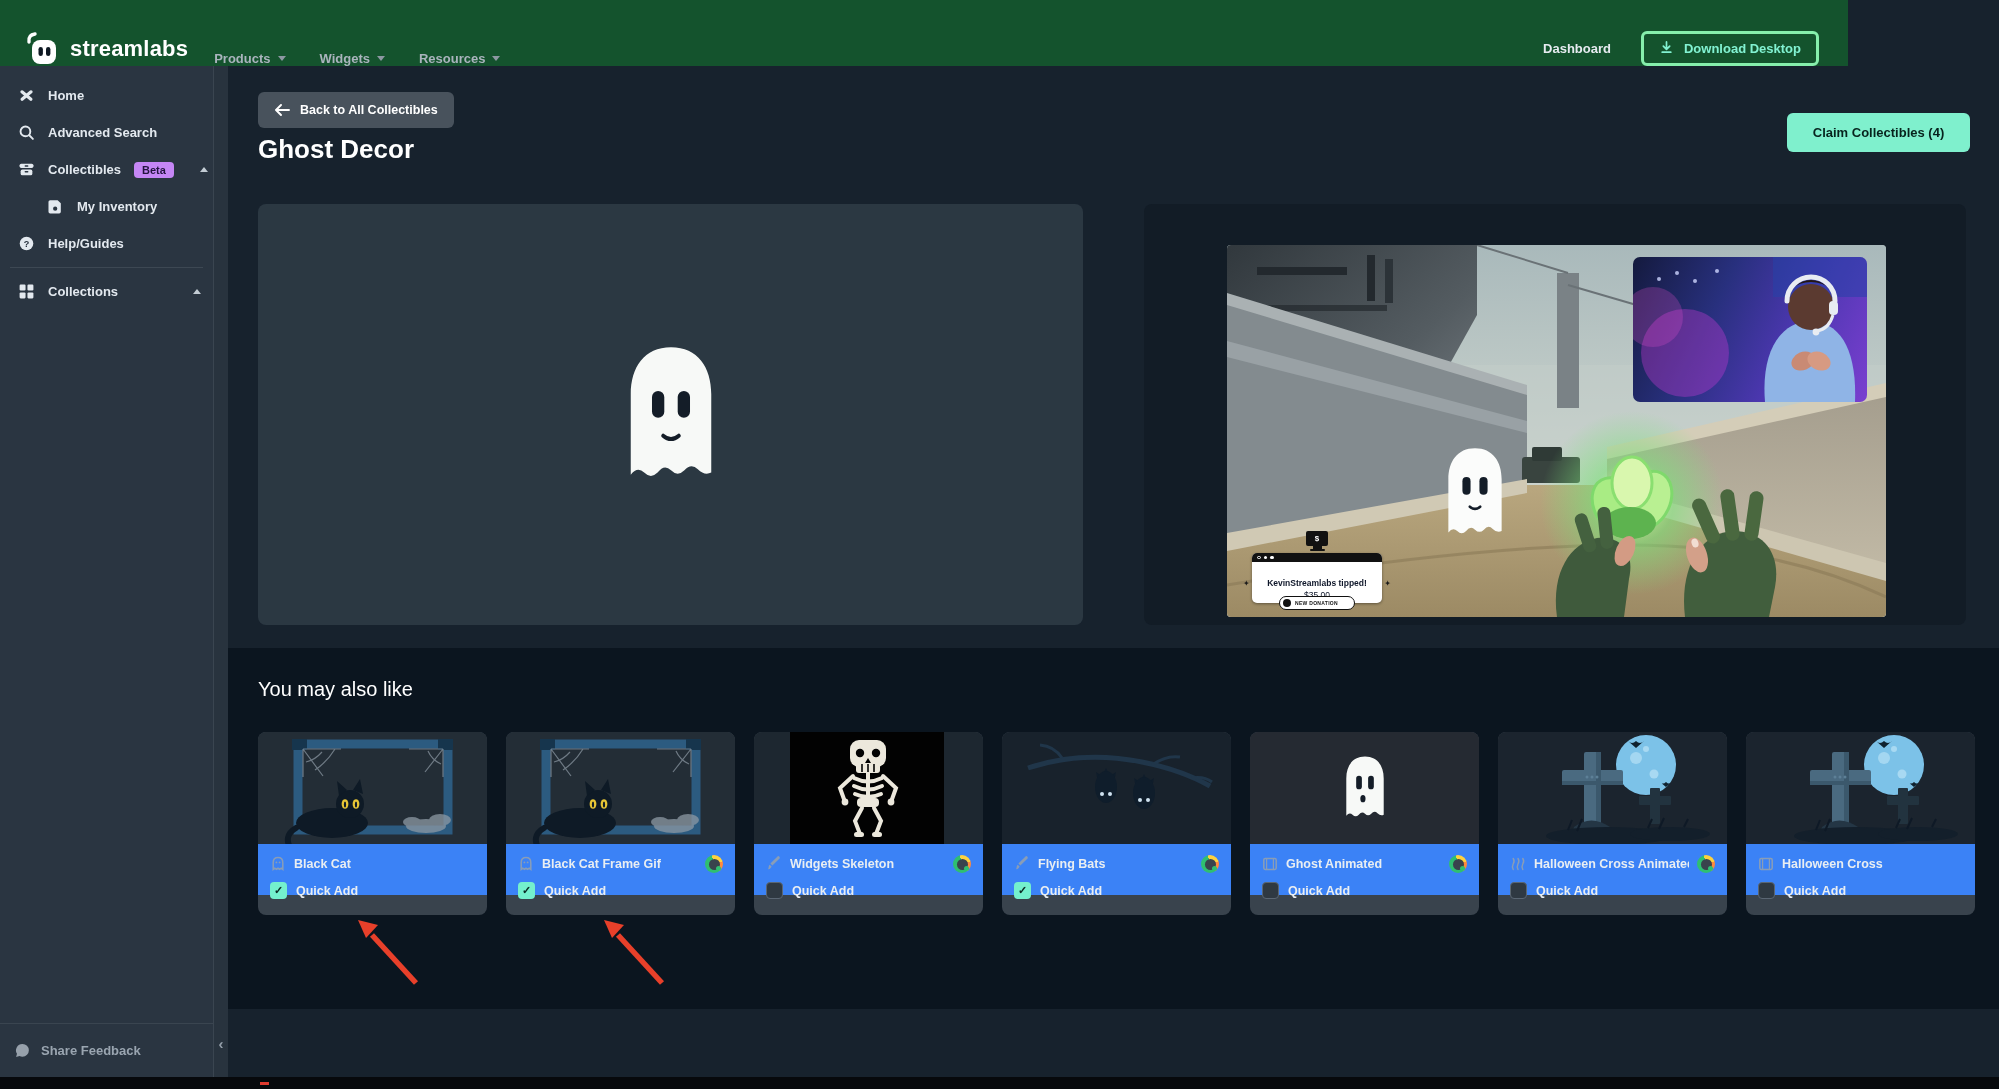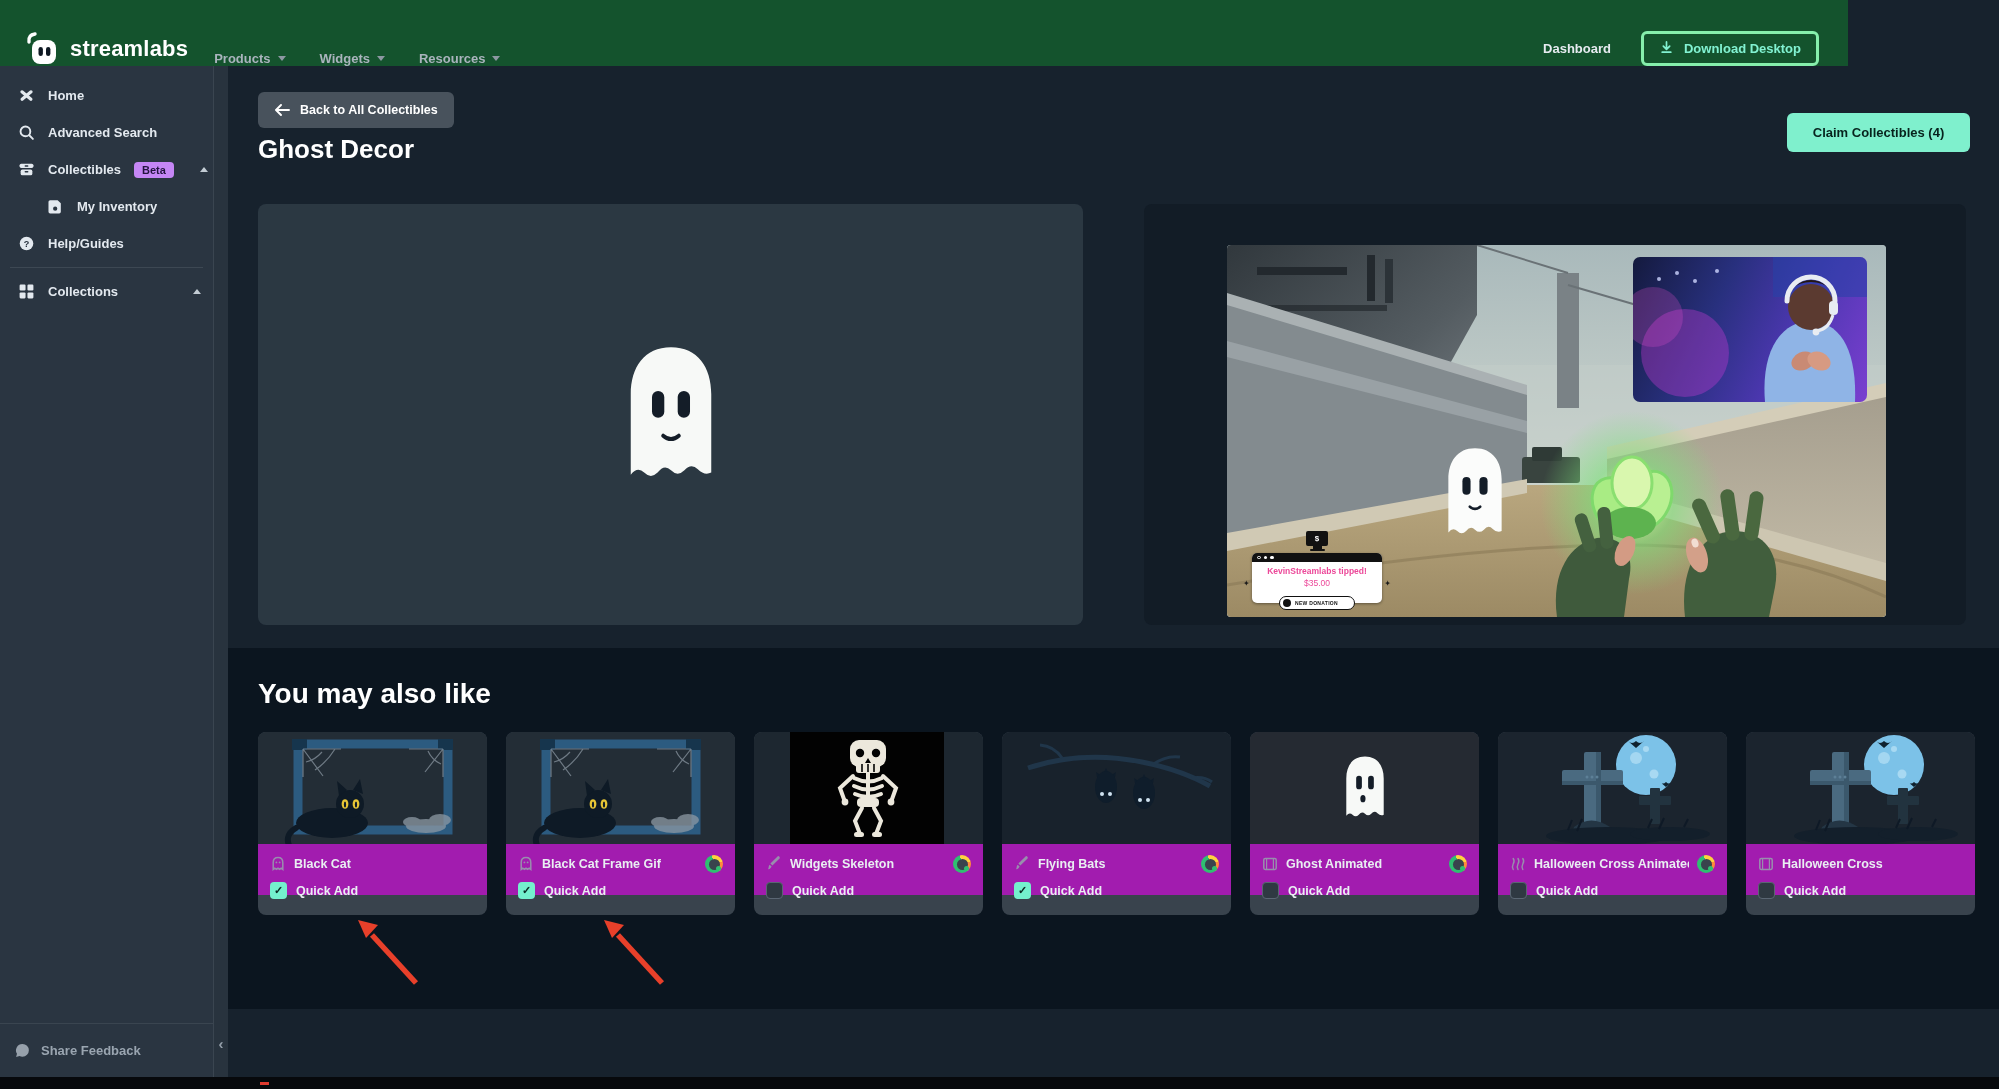--- a/index.html
+++ b/index.html
@@ -62,37 +62,37 @@
 
   .tip-toast { position:absolute; left:25px; bottom:14px; width:130px; }
   .tip-monitor { width:22px; margin:0 auto 2px auto; display:flex; flex-direction:column; align-items:center; }
   .tip-screen { width:22px; height:15px; background:#111; border-radius:2px; color:#fff; font-size:8px; font-weight:700;
                 display:flex; align-items:center; justify-content:center; }
   .tip-stand { width:9px; height:3px; background:#111; }
   .tip-base { width:15px; height:2px; background:#111; border-radius:1px; }
   .tip-window { position:relative; background:#fff; border-radius:5px; height:50px; box-shadow:0 1px 3px rgba(0,0,0,.4); }
   .tip-titlebar { height:9px; background:#111; border-radius:5px 5px 0 0; display:flex; align-items:center; gap:3px; padding:0 5px; }
   .tip-dot { width:3.5px; height:3.5px; border-radius:50%; }
-  .tip-body { text-align:center; padding-top:4px; color:#ec4899; }
+  .tip-body { text-align:center; padding-top:16px; color:#0f172a; }
   .tip-user { font-size:8.5px; font-weight:600; }
   .tip-amount { font-size:8.5px; margin-top:2px; }
   .tip-pill { position:absolute; left:50%; bottom:-7px; transform:translateX(-50%); width:76px; height:14px; background:#fff;
               border:1.5px solid #111; border-radius:8px; display:flex; align-items:center; gap:4px; padding:0 3px; }
   .tip-pill-dot { width:8px; height:8px; border-radius:50%; background:#111; flex:none; }
   .tip-pill-label { font-size:5px; font-weight:700; letter-spacing:.3px; color:#111; white-space:nowrap; }
   .tip-spark { position:absolute; color:#1a1a1a; font-size:8px; }
 
   
   .suggest-section { position:absolute; left:228px; top:648px; width:1771px; height:361px; background:#0b151f; }
-  .suggest-heading { position:absolute; left:30px; top:30px; color:#fff; font-size:28px; font-weight:700; }
+  .suggest-heading { position:absolute; left:30px; top:30px; color:#fff; font-size:20px; font-weight:400; }
   .cards-row { position:absolute; left:30px; top:84px; display:flex; gap:19px; }
   .card { width:229px; height:183px; border-radius:8px; overflow:hidden; background:#39434d; cursor:pointer; }
   .card-thumb { position:relative; width:229px; height:112px; }
   .card-thumb svg { display:block; }
-  .card-footer { height:51px; background:#a21caf; padding:11px 12px 0 12px; }
+  .card-footer { height:51px; background:#3b82f6; padding:11px 12px 0 12px; }
   .card-name-row { display:flex; align-items:center; gap:8px; }
   .card-name { color:#e9eef2; font-size:12.5px; font-weight:600; white-space:nowrap; flex:1; overflow:hidden; }
   .type-icon { width:16px; height:16px; flex:none; display:inline-flex; opacity:.85; }
   .anim-badge { width:18px; height:18px; border-radius:50%; flex:none;
                 background:conic-gradient(from 210deg,#2fbf71 0 38%,#ffd23e 38% 62%,#ff8a3d 62% 82%,#2fbf71 82%);
                 position:relative; }
   .anim-badge::after { content:""; position:absolute; inset:3.5px; border-radius:50%; background:#39434d; }
   .anim-badge::before { content:""; position:absolute; right:2px; bottom:2px; width:5px; height:5px; border-radius:50%;
                         background:#2fbf71; z-index:1; }
   .quick-row { display:flex; align-items:center; gap:9px; margin-top:9px; }

